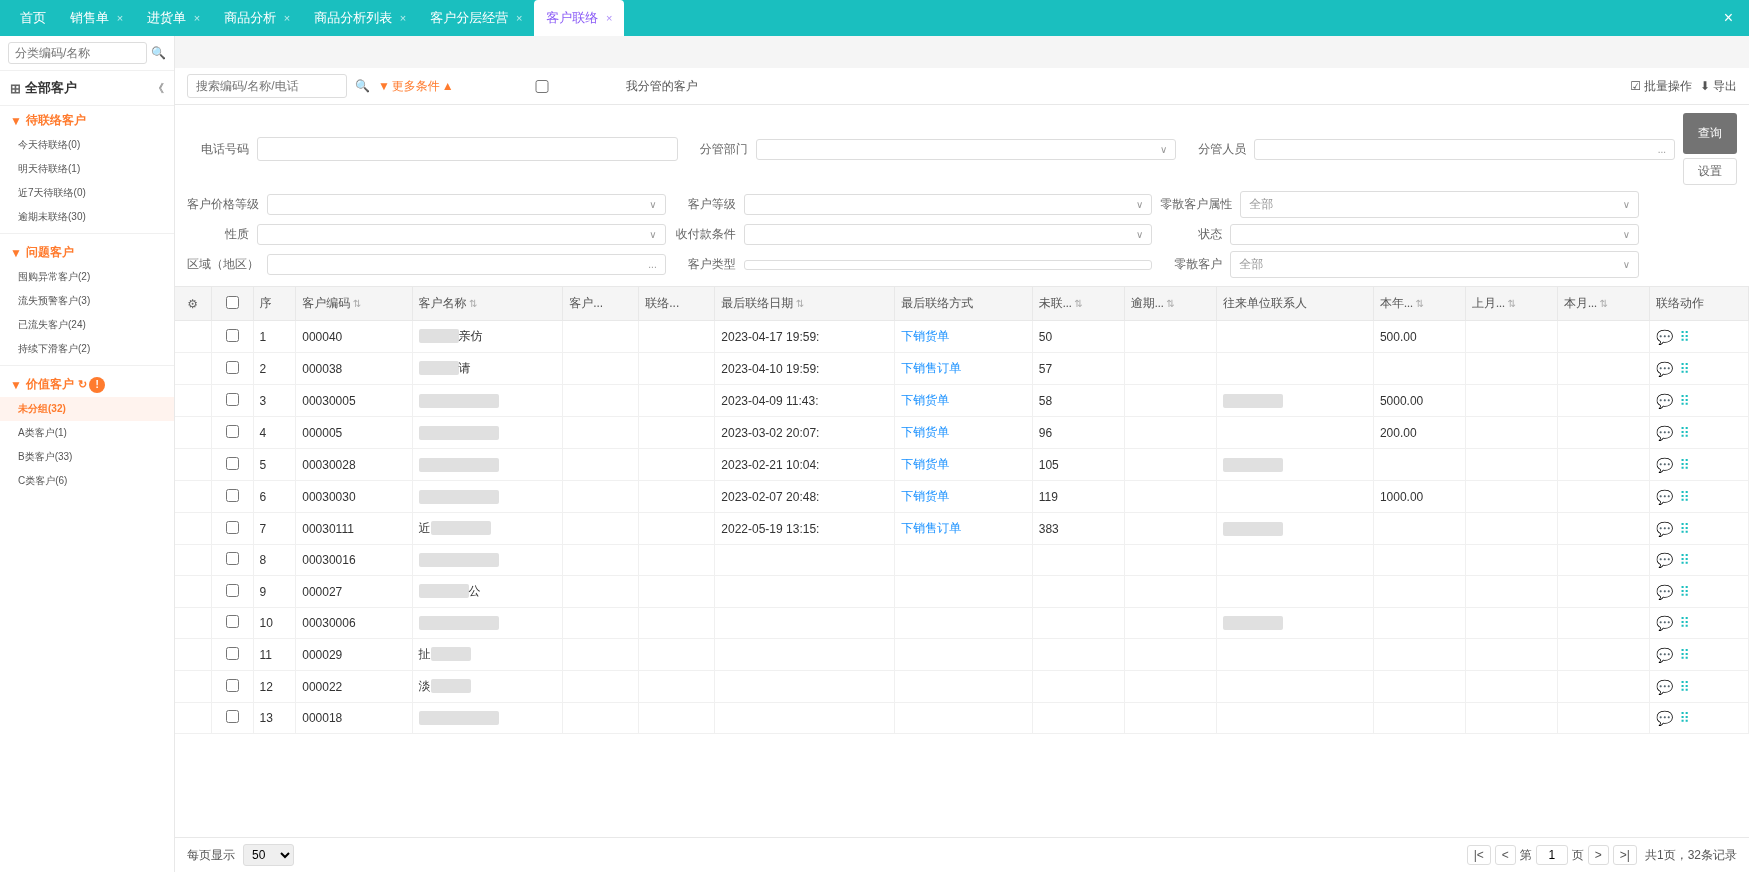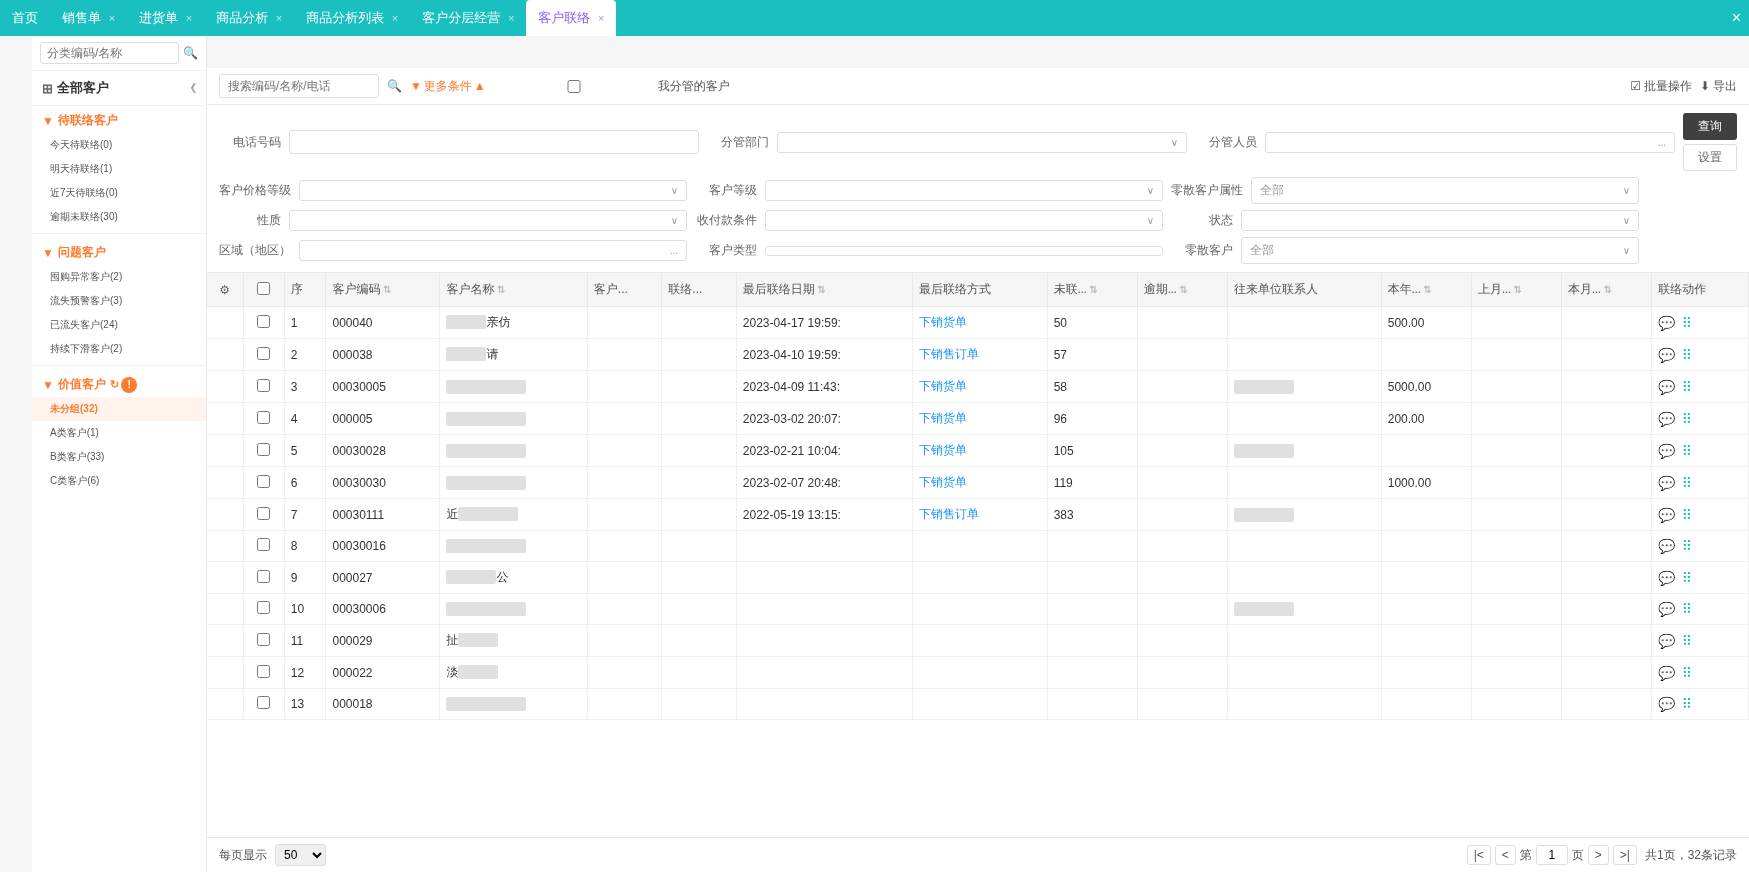--- a/index.html
+++ b/index.html
@@ -4,21 +4,21 @@
   <style>
     * { box-sizing: border-box; margin: 0; padding: 0; }
     body { font-family: 'Microsoft YaHei', Arial, sans-serif; font-size: 12px; background: #f5f5f5; color: #333; overflow: hidden; }
 
     
     .top-nav {
       display: flex;
       align-items: center;
       background: #1abfbf;
       height: 36px;
-      padding: 0 0;
+      padding: 0 8px;
     }
     .top-nav .nav-item {
       padding: 0 12px;
       height: 36px;
       line-height: 36px;
       color: #fff;
       cursor: pointer;
       font-size: 13px;
       white-space: nowrap;
     }
@@ -49,21 +49,20 @@
 
     
     .sidebar {
       width: 175px;
       background: #fff;
       border-right: 1px solid #e8e8e8;
       display: flex;
       flex-direction: column;
       overflow-y: auto;
       flex-shrink: 0;
-      margin-left: 32px;
     }
     .sidebar-search {
       display: flex;
       align-items: center;
       padding: 6px 8px;
       border-bottom: 1px solid #f0f0f0;
     }
     .sidebar-search input {
       border: 1px solid #ddd;
       border-radius: 3px;
@@ -228,25 +227,25 @@
       color: #999;
     }
     .filter-select .chevron { color: #999; font-size: 10px; }
     .filter-actions {
       display: flex;
       flex-direction: column;
       gap: 4px;
       flex-shrink: 0;
     }
     .btn-query {
-      background: #404040;
+      background: #737373;
       color: #fff;
       border: none;
       border-radius: 3px;
-      padding: 5px 14px;
+      padding: 12px 14px;
       cursor: pointer;
       font-size: 12px;
     }
     .btn-reset {
       background: #fff;
       color: #666;
       border: 1px solid #ddd;
       border-radius: 3px;
       padding: 4px 14px;
       cursor: pointer;

